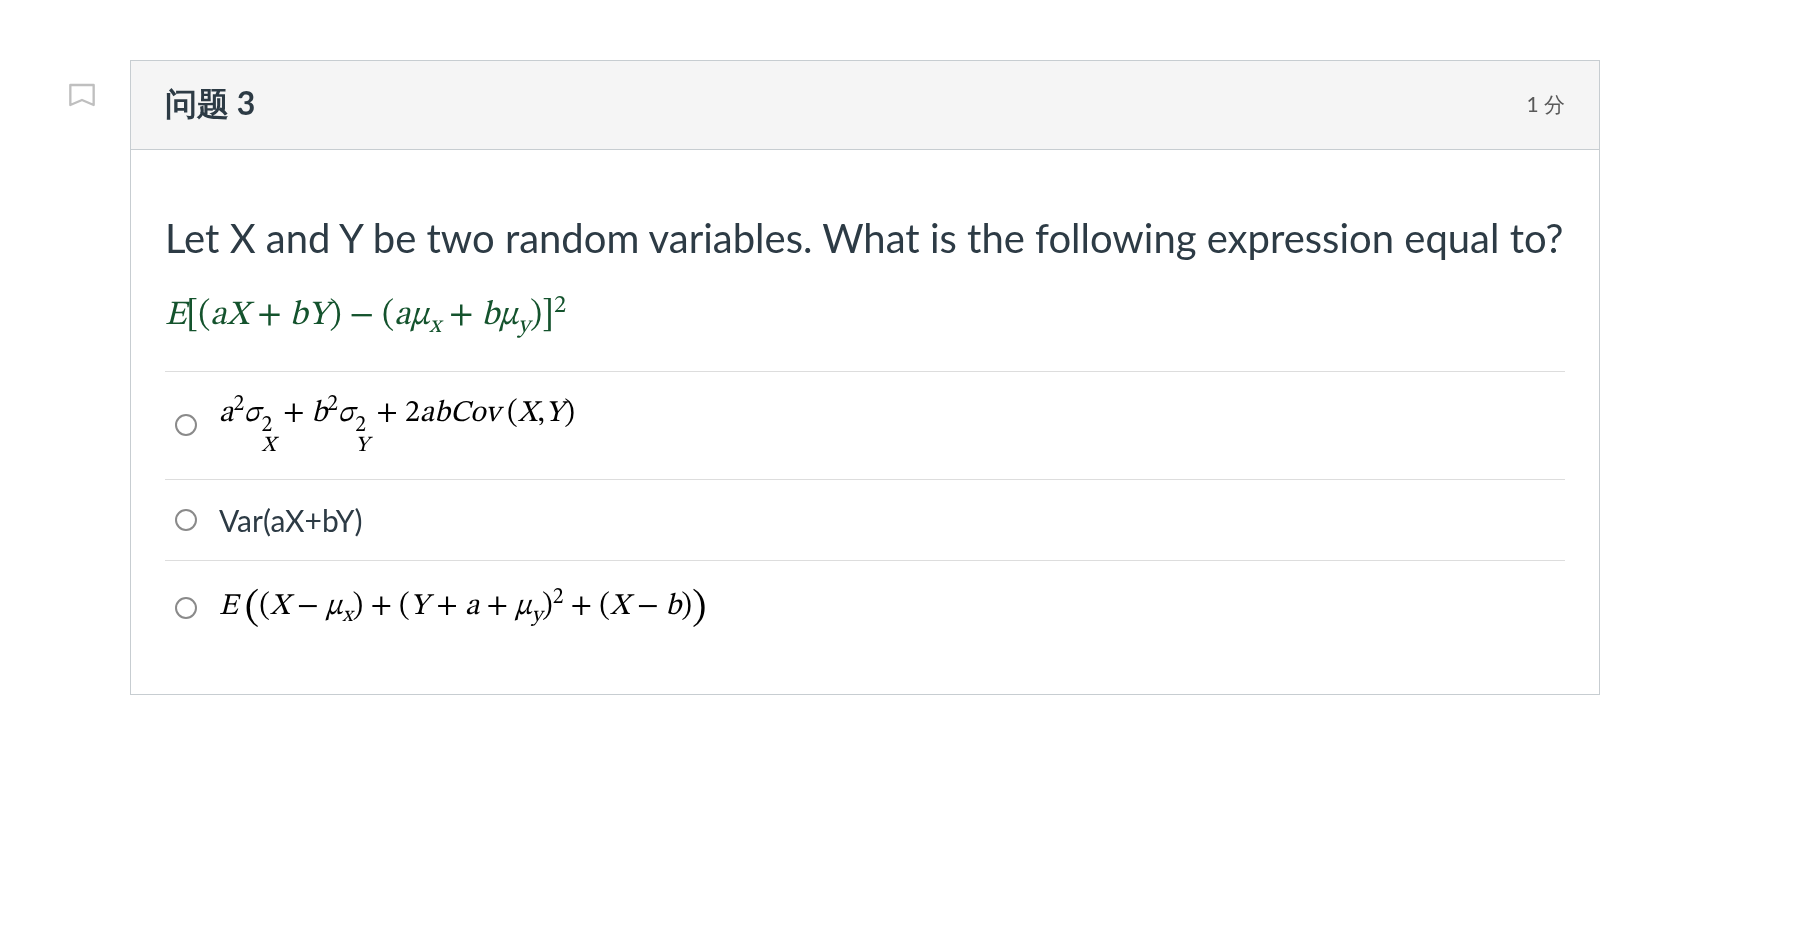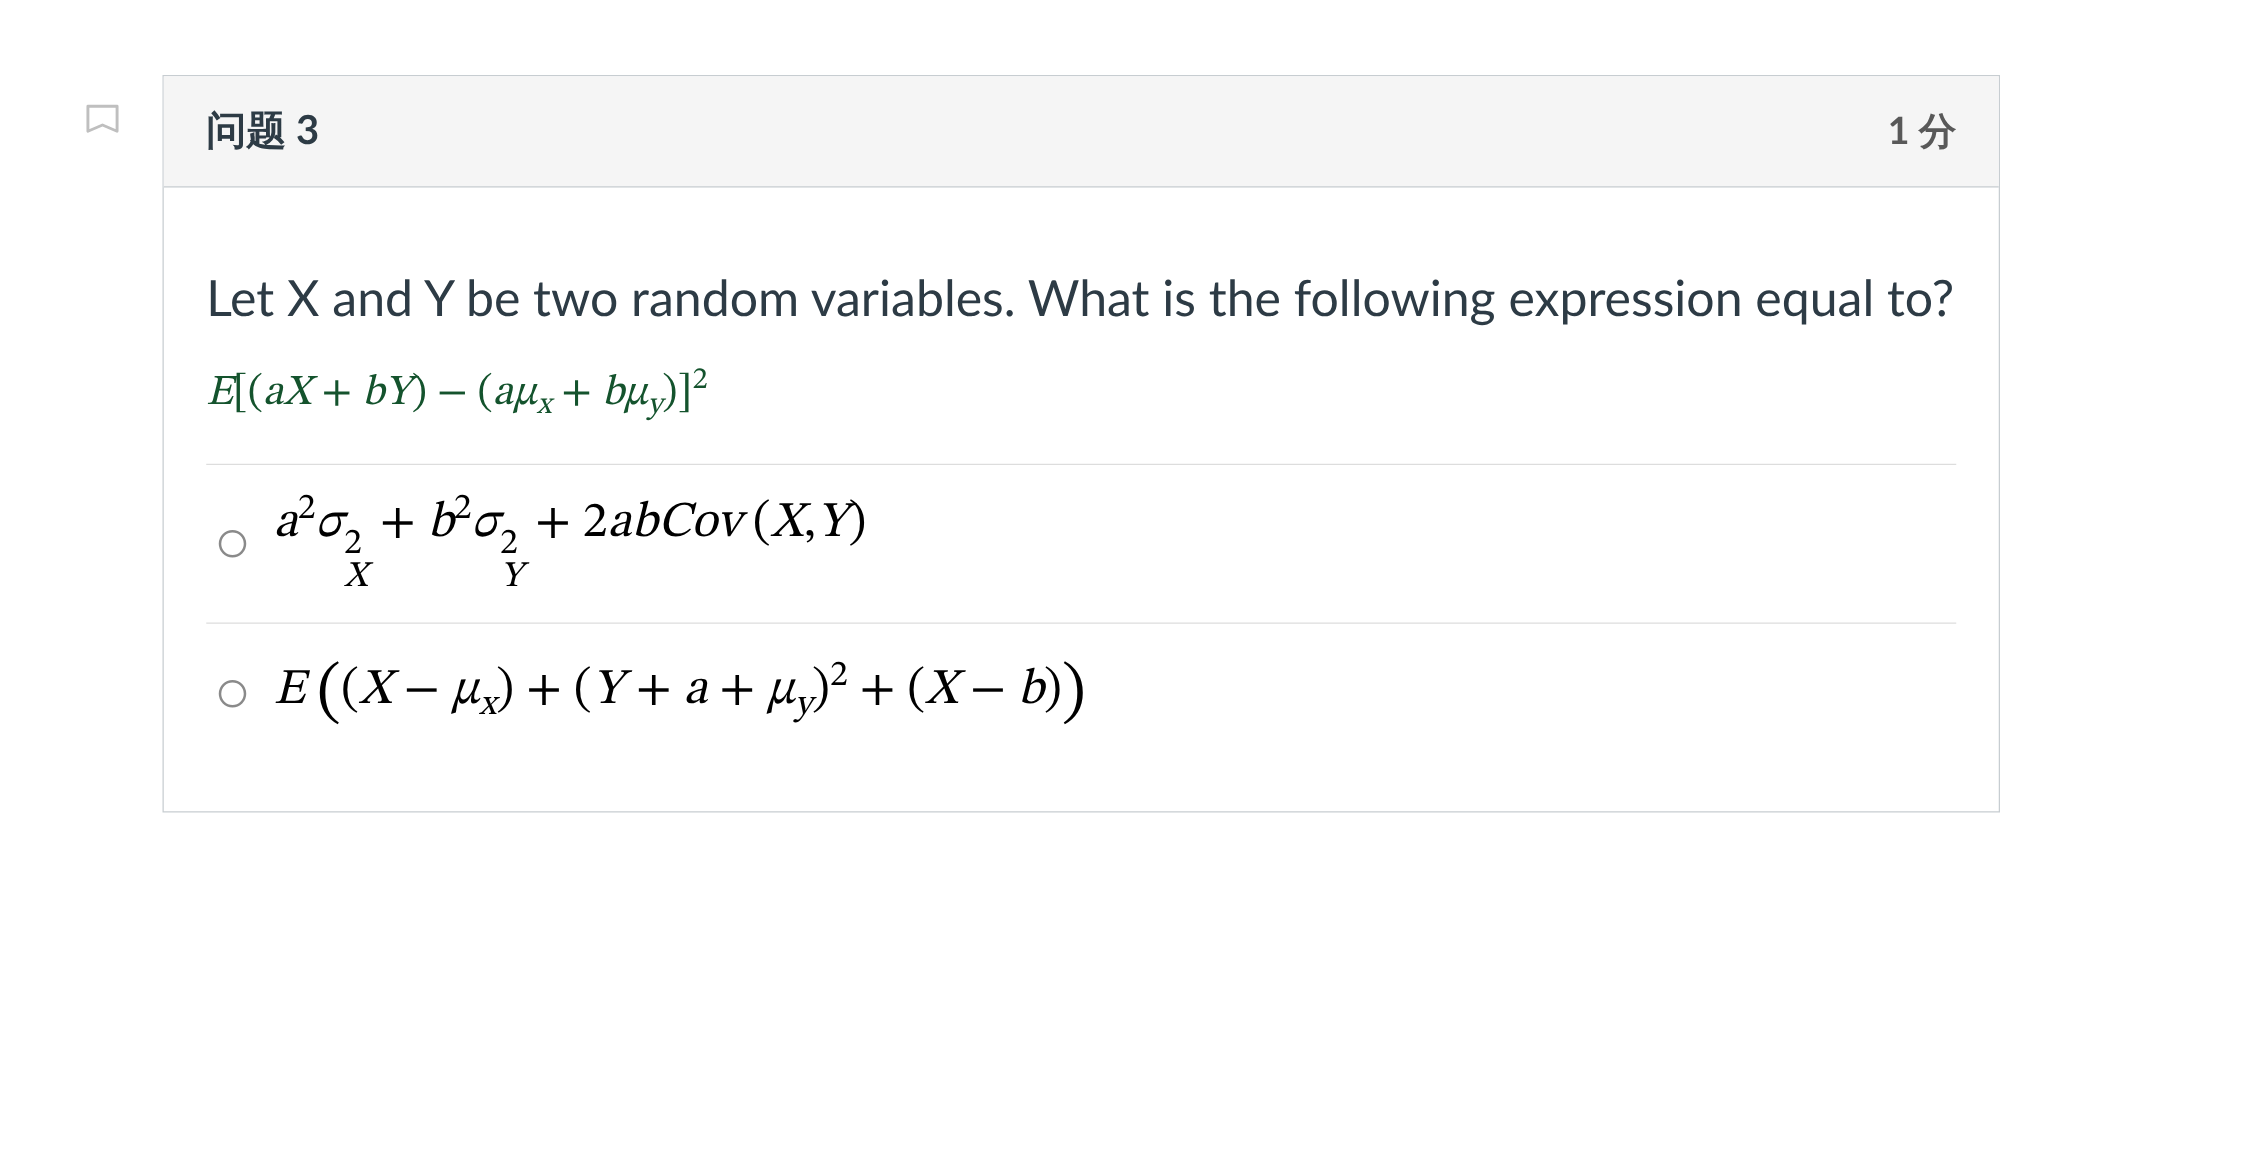--- a/index.html
+++ b/index.html
@@ -53,23 +53,23 @@
     background: #f5f5f5;
     border-bottom: 1px solid #c7cdd1;
     padding: 22px 34px;
   }
   .question-title {
     font-weight: 700;
     font-size: 32px;
     color: #2d3b45;
   }
   .question-points {
-    font-size: 30px;
+    font-size: 21px;
     color: #595959;
-    font-weight: 700;
+    font-weight: 400;
   }
   .question-body {
     padding: 60px 34px 50px 34px;
   }
   .prompt-text {
     font-size: 40px;
     color: #2d3b45;
     margin-bottom: 24px;
     line-height: 1.4;
   }
@@ -103,21 +103,21 @@
     border-radius: 50%;
     flex: 0 0 22px;
     background: #fff;
   }
   .answer-content {
     font-size: 30px;
     color: #2d3b45;
   }
   .answer-content.math {
     font-family: "Cambria Math", "STIX Two Math", "Latin Modern Math", "Times New Roman", serif;
-    font-size: 40px;
+    font-size: 30px;
     color: #000;
   }
   
   .m { font-style: italic; }
   .rm { font-style: normal; }
   sup { font-size: 0.72em; vertical-align: super; line-height: 0; }
   sub { font-size: 0.72em; vertical-align: sub; line-height: 0; }
   .subsup {
     display: inline-flex;
     flex-direction: column;
@@ -167,20 +167,24 @@
             <span class="radio"></span>
             <span class="answer-content math"><span class="m">a</span><sup>2</sup><span class="m">σ</span><span class="subsup">
                   <span class="sup">2</span>
                   <span class="sub m">X</span>
                 </span> <span class="rm">+</span> <span class="m">b</span><sup>2</sup><span class="m">σ</span><span class="subsup">
                   <span class="sup">2</span>
                   <span class="sub m">Y</span>
                 </span> <span class="rm">+</span> <span class="rm">2</span><span class="m">abCov</span> <span class="rm">(</span><span class="m">X</span><span class="rm">,</span><span class="m">Y</span><span class="rm">)</span></span>
           </label>
 
+          <label class="answer-row">
+            <span class="radio"></span>
+            <span class="answer-content">Var(aX+bY)</span>
+          </label>
 
 
           <label class="answer-row">
             <span class="radio"></span>
             <span class="answer-content math"><span class="m">E</span> <span class="big-open">(</span><span class="rm">(</span><span class="m">X</span> <span class="rm">−</span> <span class="m">μ</span><sub class="m">x</sub><span class="rm">)</span> <span class="rm">+</span> <span class="rm">(</span><span class="m">Y</span> <span class="rm">+</span> <span class="m">a</span> <span class="rm">+</span> <span class="m">μ</span><sub class="m">y</sub><span class="rm">)</span><sup>2</sup> <span class="rm">+</span> <span class="rm">(</span><span class="m">X</span> <span class="rm">−</span> <span class="m">b</span><span class="rm">)</span><span class="big-close">)</span></span>
           </label>
 
         </div>
       </div>
     </div>

